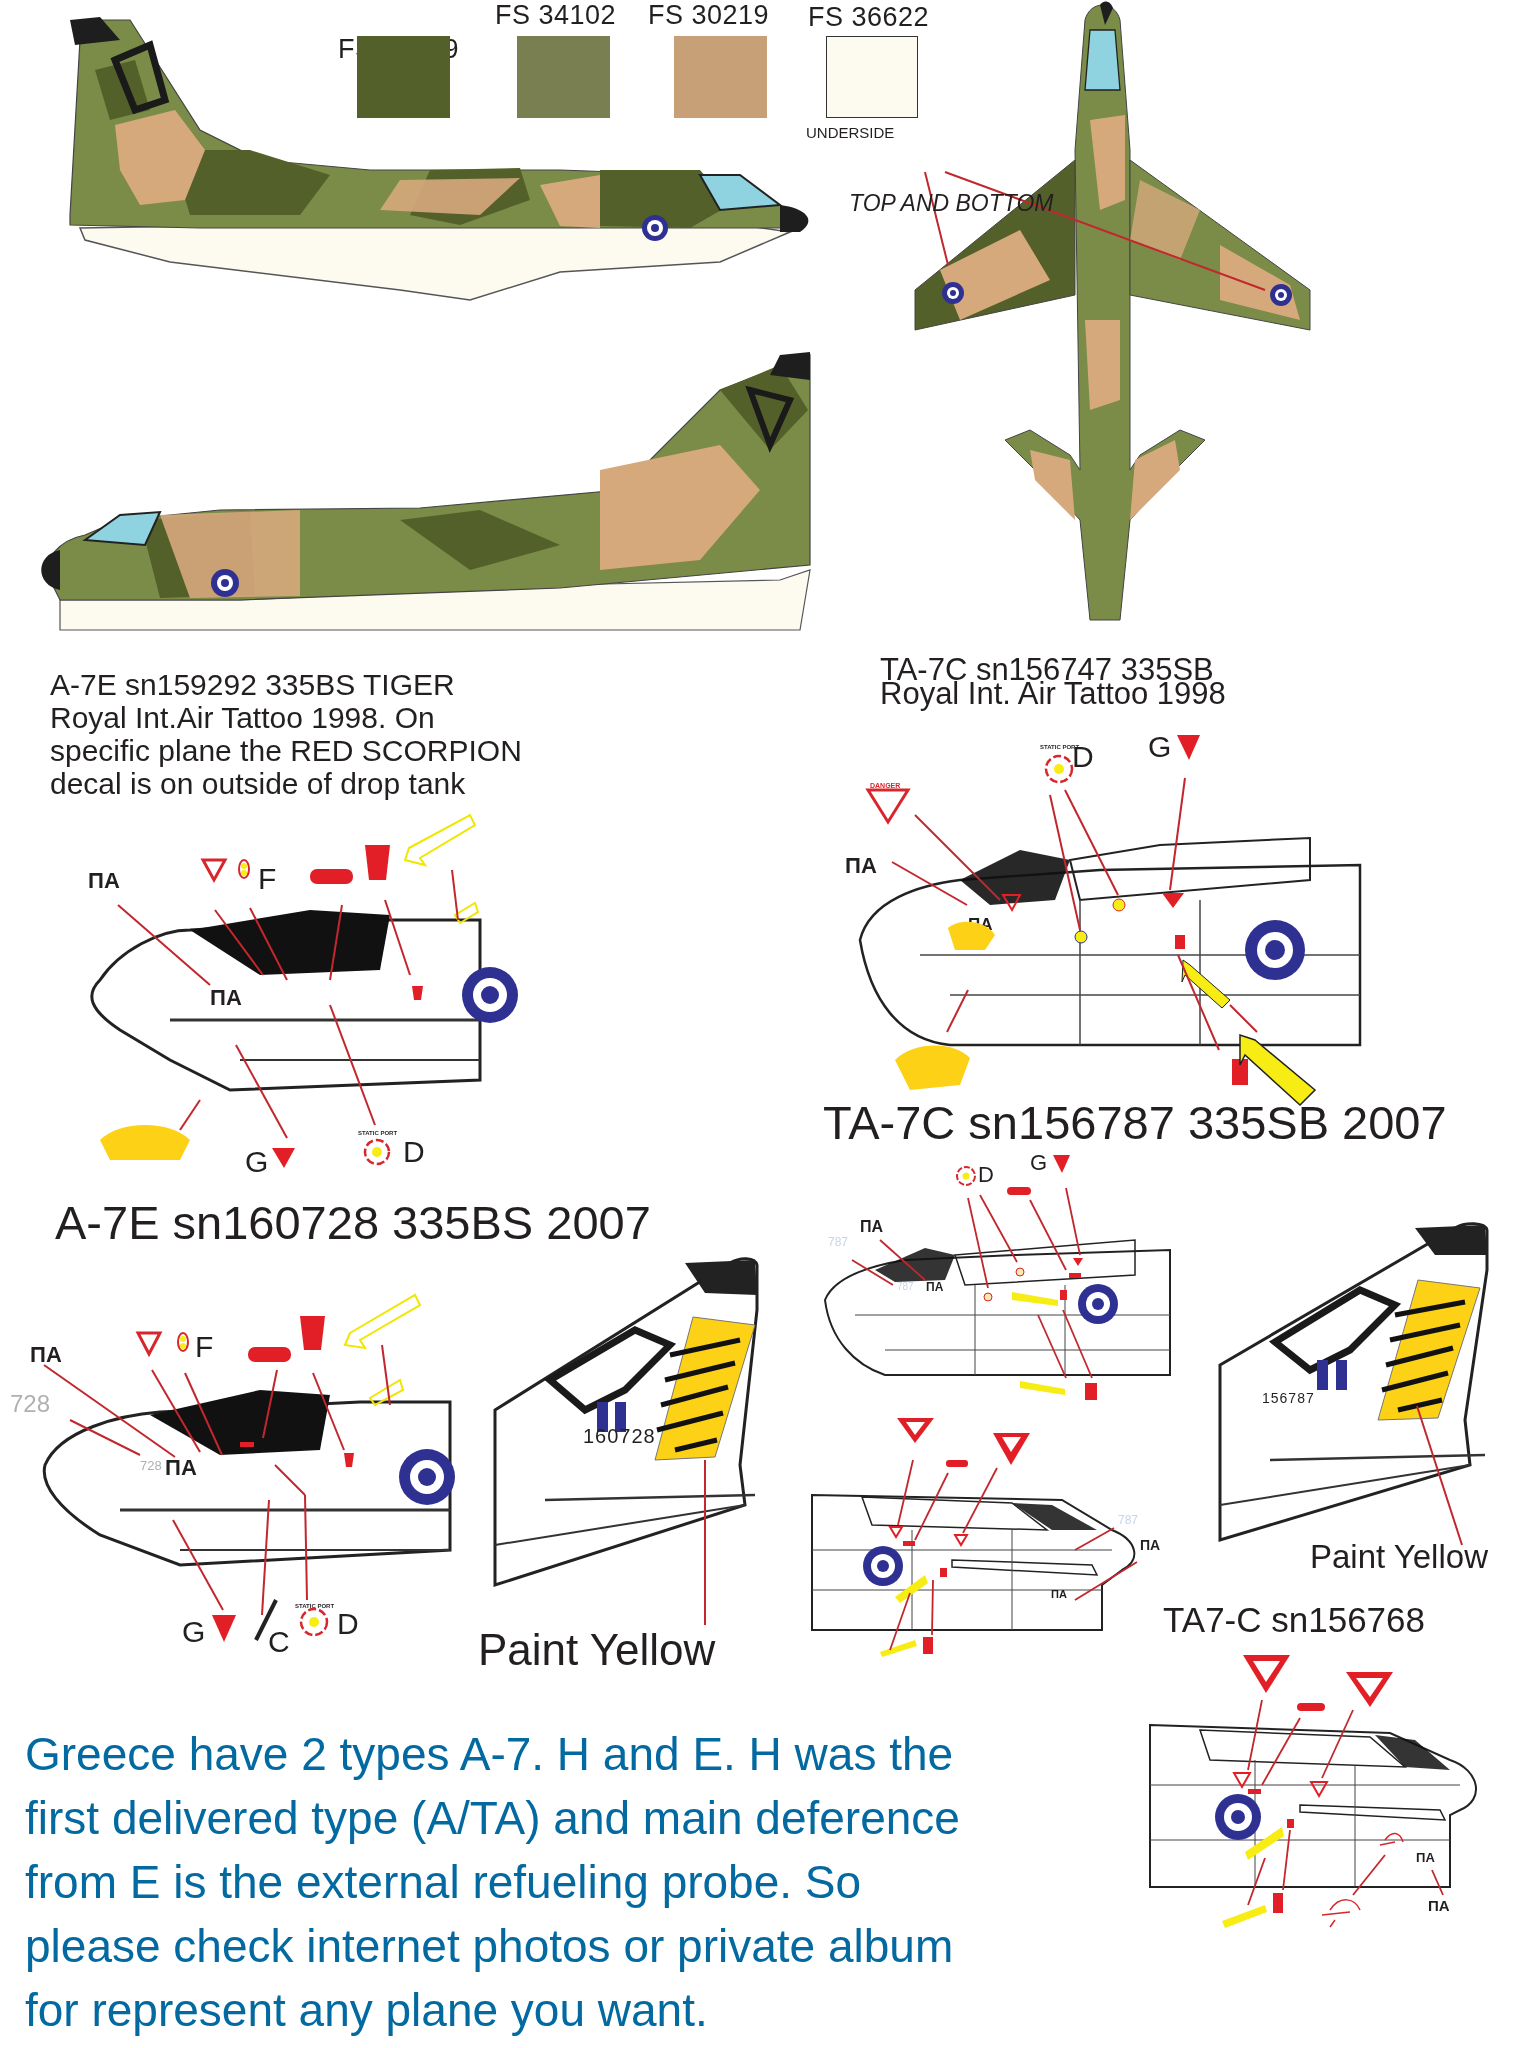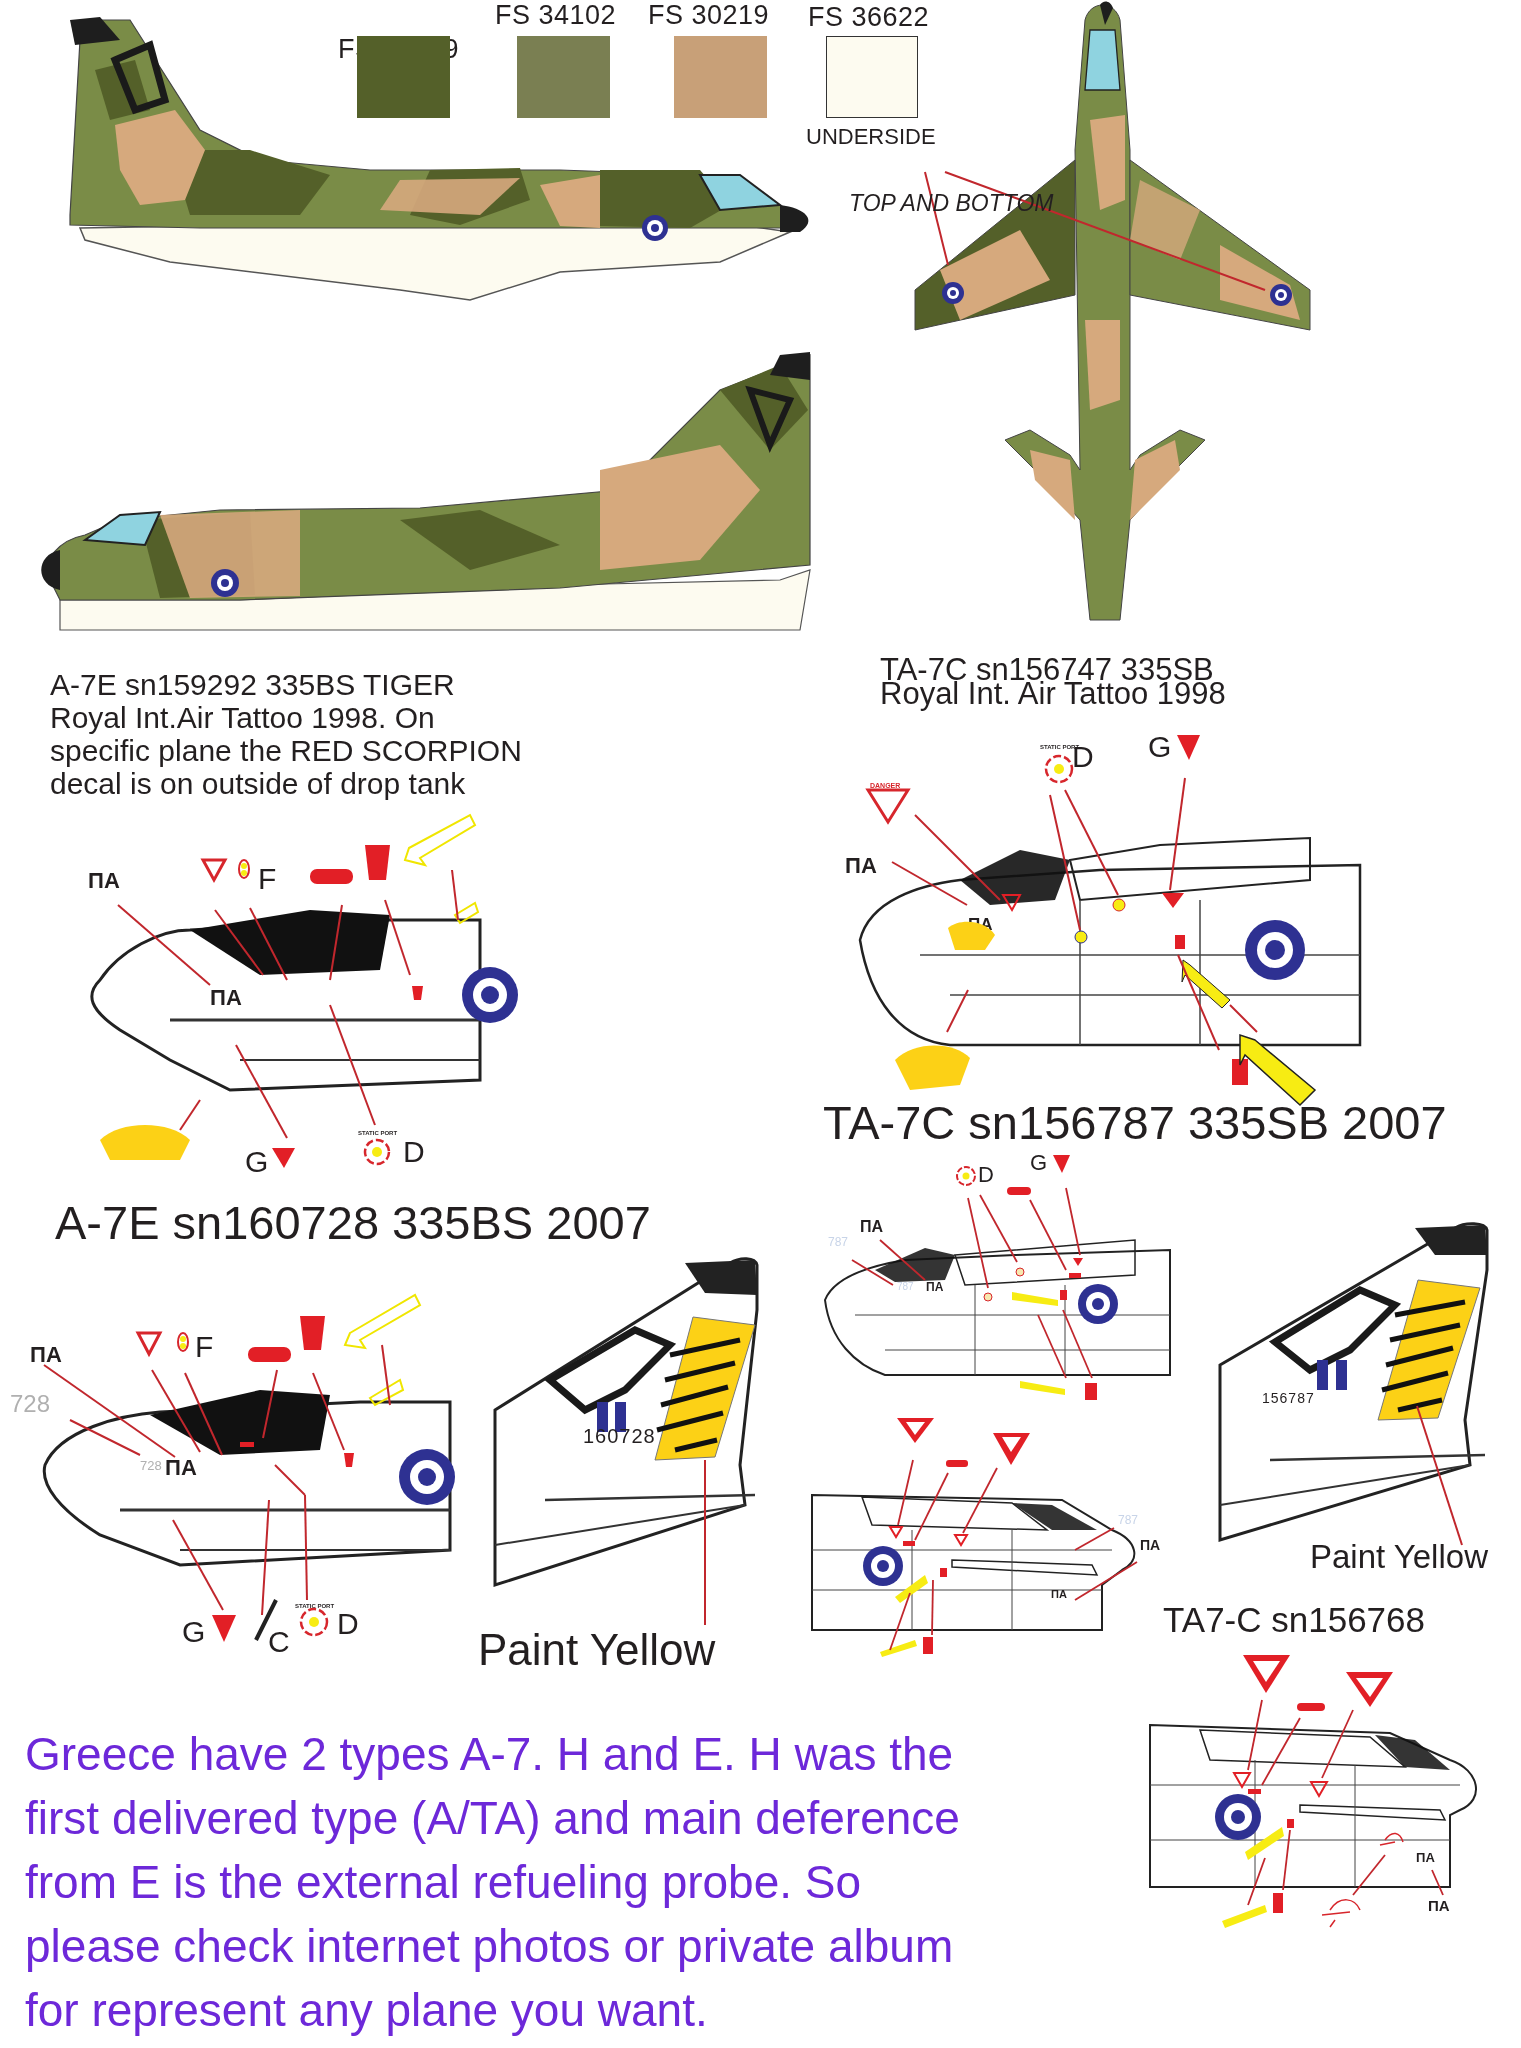--- a/index.html
+++ b/index.html
@@ -1,26 +1,26 @@
 <!DOCTYPE html>
 <html><head>
 <meta charset="utf-8">
 <style>
   html,body{margin:0;padding:0;background:#ffffff;}
   body{width:1521px;height:2048px;position:relative;overflow:hidden;font-family:"Liberation Sans",sans-serif;color:#231f20;}
   .abs{position:absolute;}
   .swatch-label{font-size:27px;letter-spacing:0.5px;white-space:nowrap;}
   .swatch{width:93px;height:82px;}
-  .small-label{font-size:22px;}
+  .small-label{font-size:15px;}
   .caption{font-size:30px;line-height:33px;white-space:pre;}
   .big-caption{font-size:47px;white-space:nowrap;}
   .mid-caption{font-size:40px;white-space:nowrap;}
   .letter{font-size:30px;}
   .pa{font-size:22px;font-weight:bold;}
-  .note{font-size:46px;line-height:64px;color:#6d28d9;white-space:pre;}
+  .note{font-size:46px;line-height:64px;color:#0369a1;white-space:pre;}
   svg{position:absolute;overflow:visible;}
 </style>
 </head>
 <body>
 
 <div>
   <div class="abs swatch-label" style="left:338px;top:2px;margin-top:32px;">FS 34079</div>
   <div class="abs swatch" style="left:357px;top:36px;background:#546029;"></div>
 
   <div class="abs swatch-label" style="left:495px;top:0px;">FS 34102</div>

